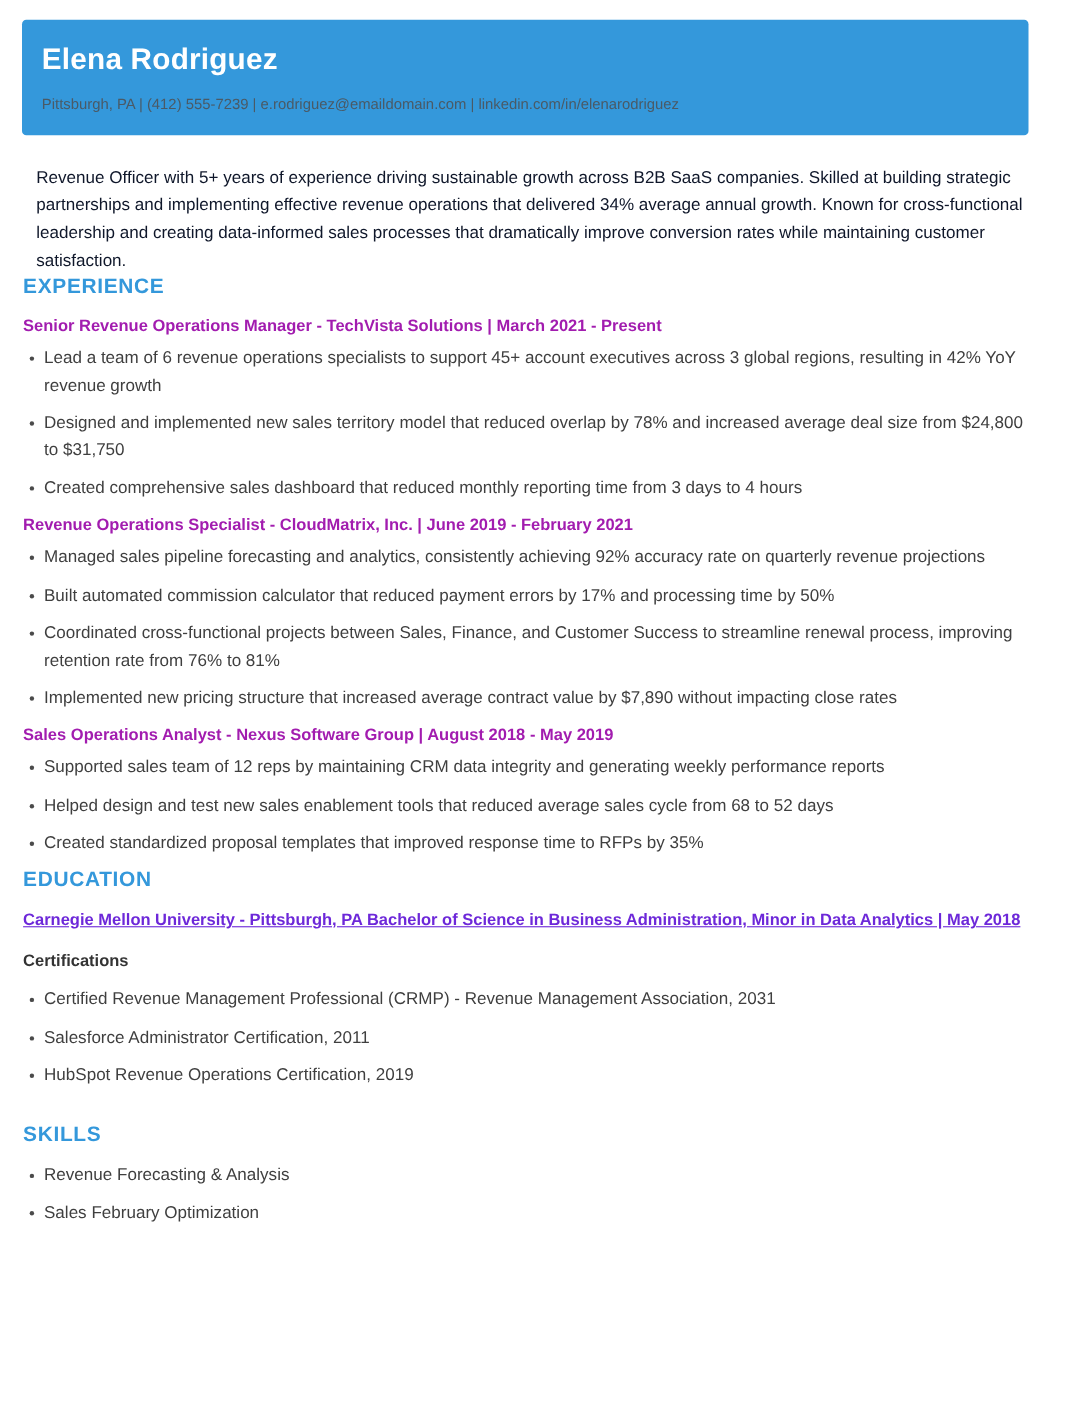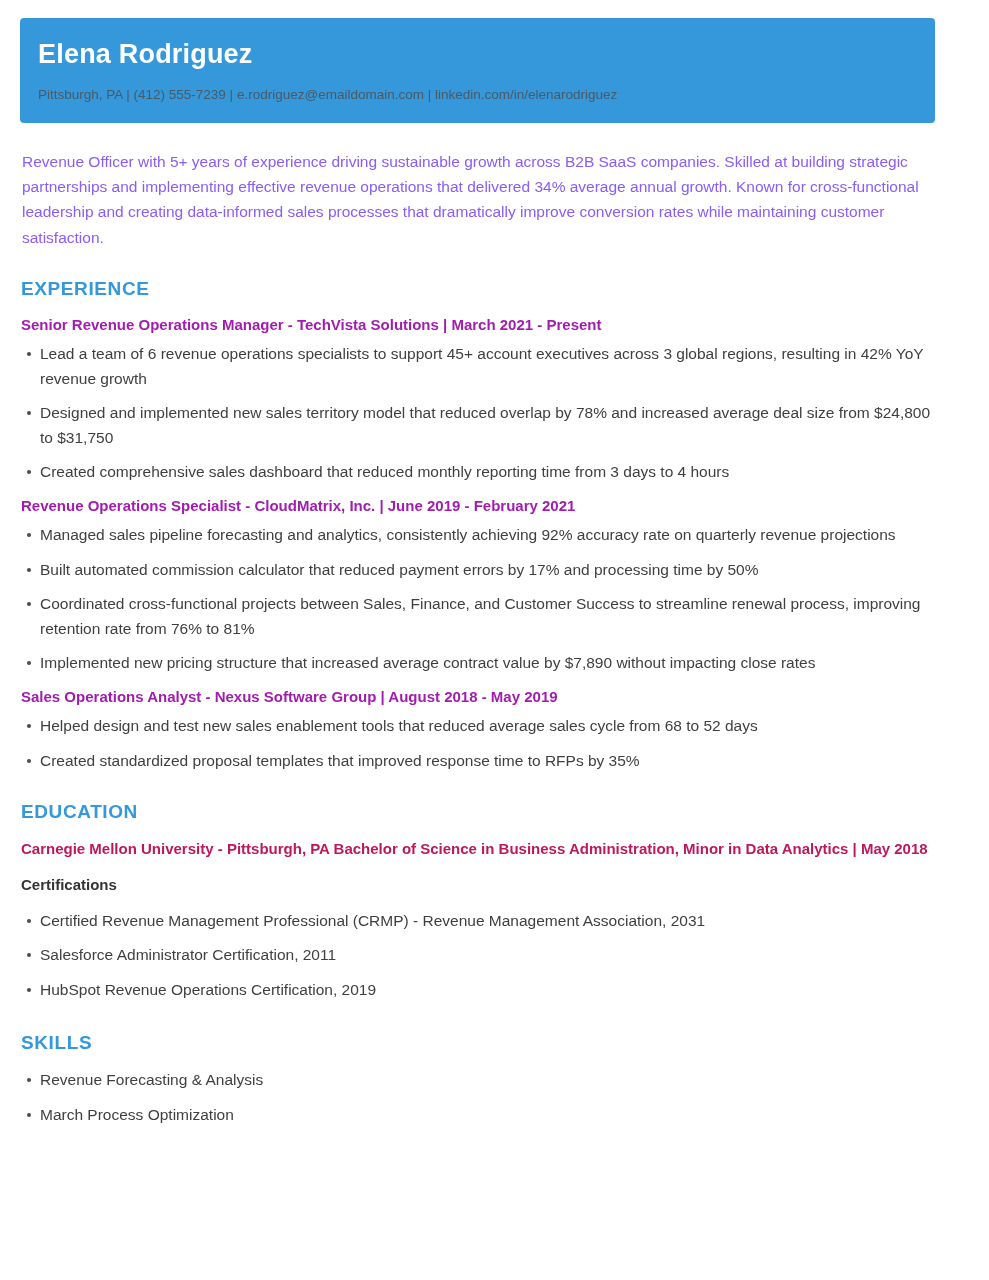--- a/index.html
+++ b/index.html
@@ -41,28 +41,27 @@
     line-height: 1.3;
     margin: 0;
     word-break: break-word;
   }
   
   .content {
     padding: 0 20px 0 21px;
     box-sizing: border-box;
   }
   .summary {
-    margin: 26px 0 0 1px;
+    margin: 26px 0 0 12px;
     font-size: 15.5px;
     line-height: 1.62;
-    color: #8b5cf6;
+    color: #0f172a;
     max-width: 944px;
   }
   .section {
-    margin-top: 28px;
   }
   .section-title {
     color: #3498db;
     font-size: 19px;
     font-weight: bold;
     letter-spacing: 0.6px;
     margin: 0 0 14px 0;
     text-transform: uppercase;
   }
   .entry-title {
@@ -98,24 +97,25 @@
   .sub-heading {
     font-size: 15px;
     font-weight: bold;
     color: #333333;
     margin: 14px 0 12px 0;
     line-height: 1.5;
   }
   .edu-line {
     font-size: 15px;
     font-weight: bold;
-    color: #be185d;
+    color: #6d28d9;
     line-height: 1.55;
     margin: 0;
     max-width: 935px;
+    text-decoration: underline;
   }
   .skills-section {
     margin-top: 30px;
   }
 </style>
 </head>
 <body>
 
 <div class="page">
 
@@ -146,20 +146,21 @@
           <li>Managed sales pipeline forecasting and analytics, consistently achieving 92% accuracy rate on quarterly revenue projections</li>
           <li>Built automated commission calculator that reduced payment errors by 17% and processing time by 50%</li>
           <li>Coordinated cross-functional projects between Sales, Finance, and Customer Success to streamline renewal process, improving retention rate from 76% to 81%</li>
           <li>Implemented new pricing structure that increased average contract value by $7,890 without impacting close rates</li>
         </ul>
       </div>
 
       <div>
         <div class="entry-title">Sales Operations Analyst - Nexus Software Group | August 2018 - May 2019</div>
         <ul class="bullets">
+          <li>Supported sales team of 12 reps by maintaining CRM data integrity and generating weekly performance reports</li>
           <li>Helped design and test new sales enablement tools that reduced average sales cycle from 68 to 52 days</li>
           <li>Created standardized proposal templates that improved response time to RFPs by 35%</li>
         </ul>
       </div>
     </div>
 
     <div class="section">
       <h2 class="section-title">EDUCATION</h2>
       <p class="edu-line">Carnegie Mellon University - Pittsburgh, PA Bachelor of Science in Business Administration, Minor in Data Analytics | May 2018</p>
       <div class="sub-heading">Certifications</div>
@@ -167,18 +168,18 @@
         <li>Certified Revenue Management Professional (CRMP) - Revenue Management Association, 2031</li>
         <li>Salesforce Administrator Certification, 2011</li>
         <li>HubSpot Revenue Operations Certification, 2019</li>
       </ul>
     </div>
 
     <div class="section skills-section">
       <h2 class="section-title">SKILLS</h2>
       <ul class="bullets">
         <li>Revenue Forecasting &amp; Analysis</li>
-        <li>March Process Optimization</li>
+        <li>Sales February Optimization</li>
       </ul>
     </div>
 
   </div>
 </div>
 
 </body></html>

